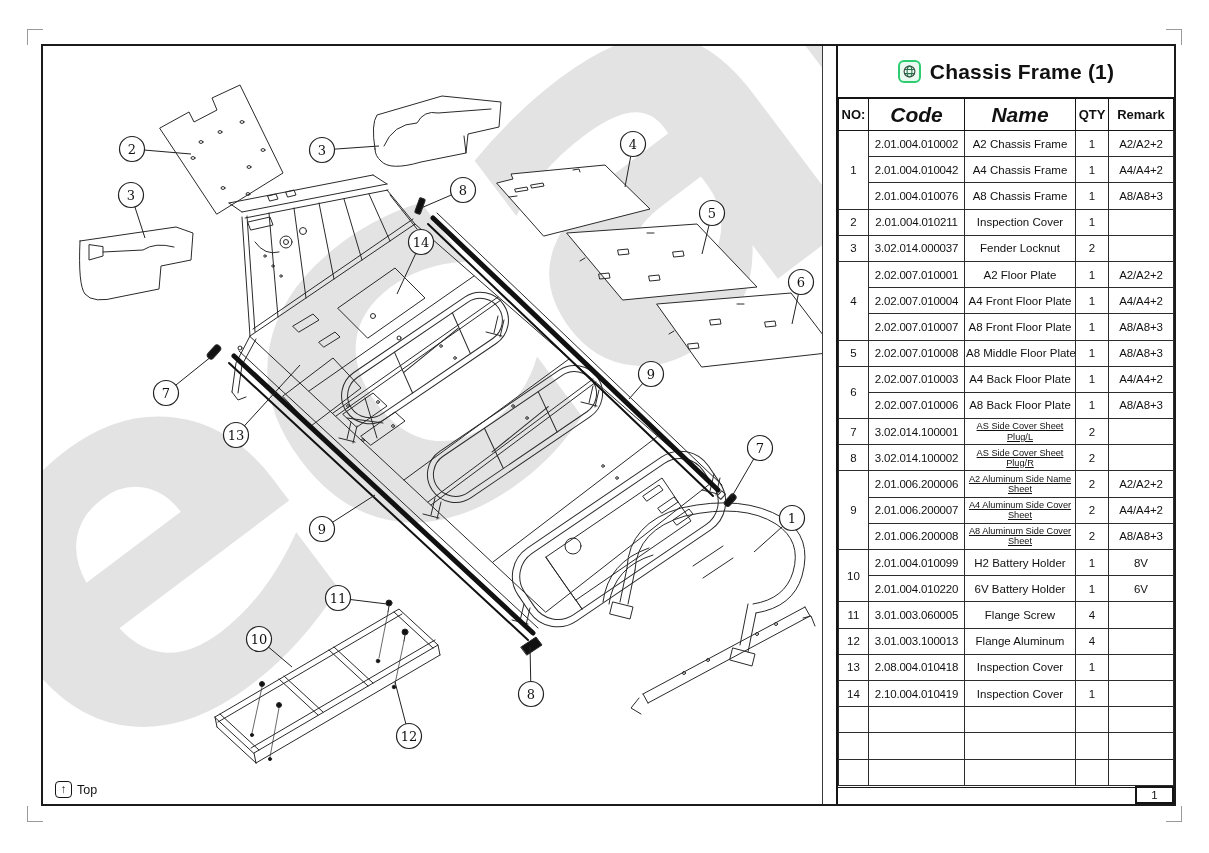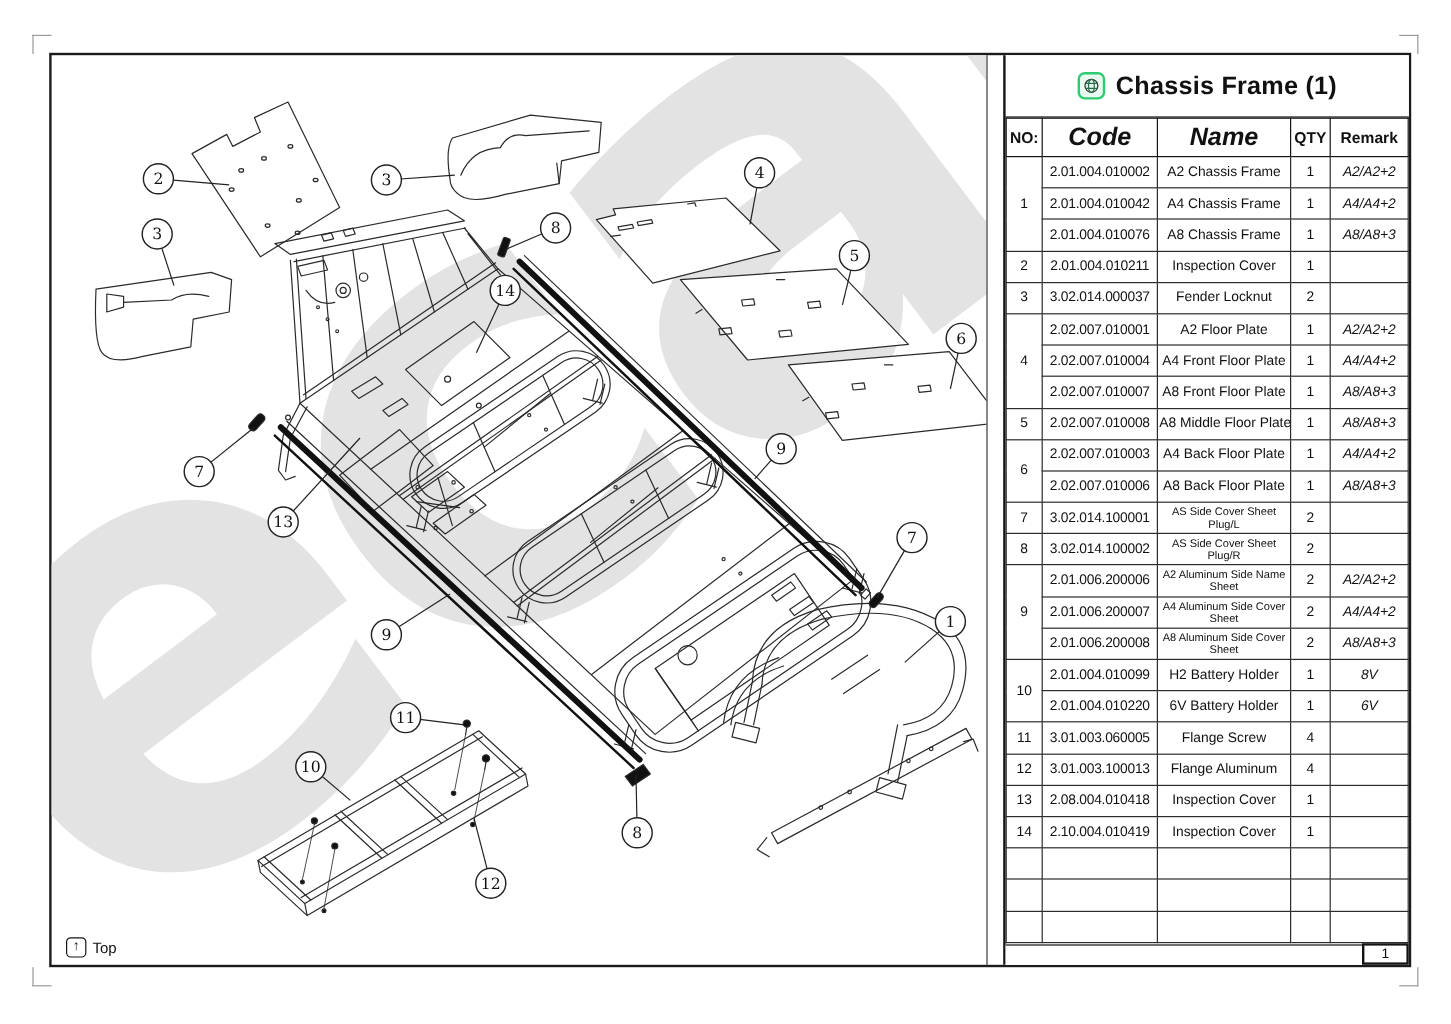--- a/index.html
+++ b/index.html
@@ -31,22 +31,22 @@
 
   table.parts { border-collapse:collapse; table-layout:fixed; width:100%; }
   table.parts th { border:1.4px solid #141414; height:32px; font-weight:bold; background:#fff; }
   th.h-no, th.h-qty { font-size:13px; }
   th.h-code, th.h-name { font-size:21px;font-style:italic; }
   th.h-remark { font-size:13px;margin-left:18px; }
   table.parts td { border:1px solid #2c2c2c; height:26.2px; text-align:center; vertical-align:middle;
                    font-size:11.5px; padding:0 1px; overflow:hidden; }
   td.c-code { font-size:11.6px; letter-spacing:-0.2px; white-space:nowrap; }
   td.c-name { white-space:nowrap; font-size:11px; }
-  td.c-name.sm { white-space:normal; font-size:9.2px; line-height:1.12; }
-  td.c-remark { font-size:8px; letter-spacing:-0.1px;font-style:italic; }
+  td.c-name.sm { white-space:normal; font-size:9.2px; line-height:1.12;text-decoration:underline; }
+  td.c-remark { font-size:8px; letter-spacing:-0.1px; }
   td.c-no { font-size:11.5px; }
 
   .footer-row { position:absolute; left:0; right:0; bottom:0; height:17px;
                 border-top:1.6px solid #141414; background:#fff; }
   .page-num { position:absolute; right:0; top:-2px; bottom:0; width:39px;
               border:2px solid #141414; display:flex; align-items:center; justify-content:center;
               font-size:11.5px; background:#fff; }
 
   
   .top-badge { position:absolute; left:12px; bottom:6px; display:flex; align-items:center; gap:5px;

